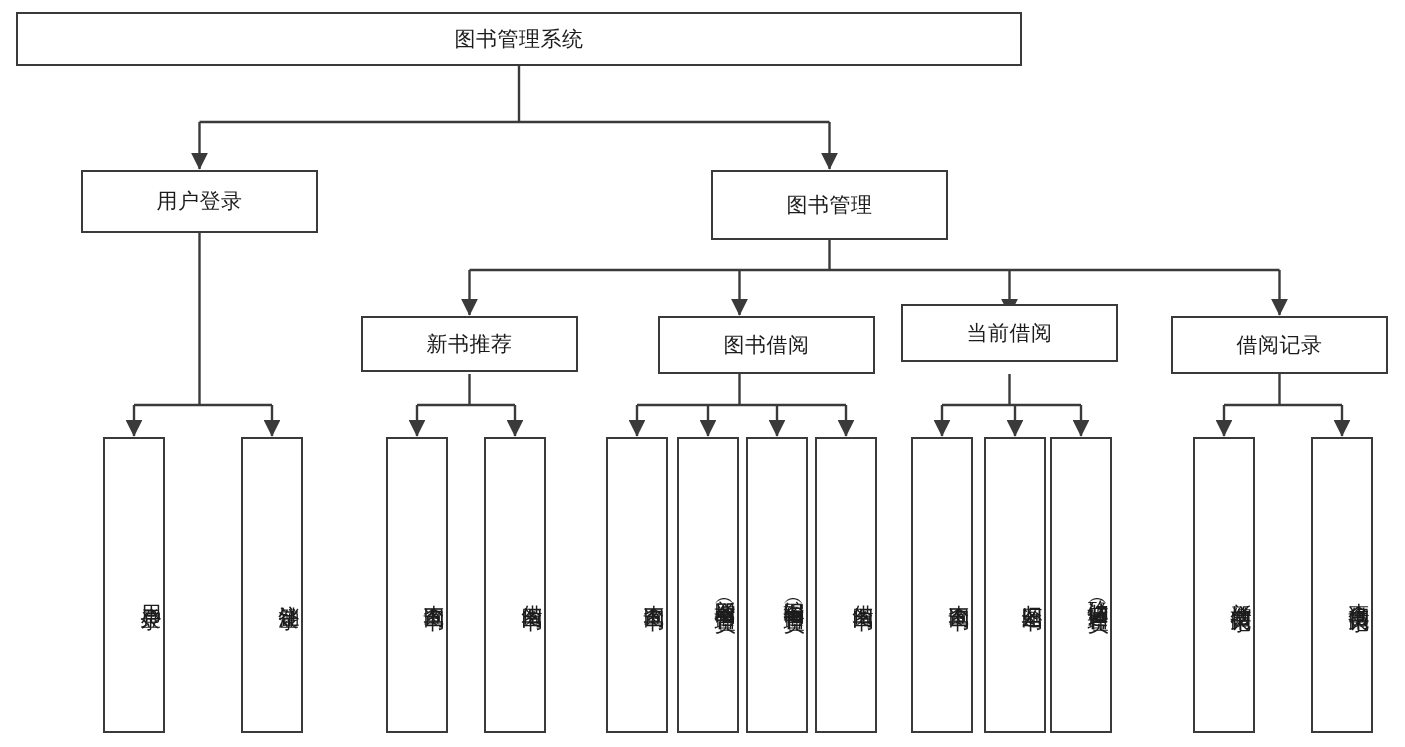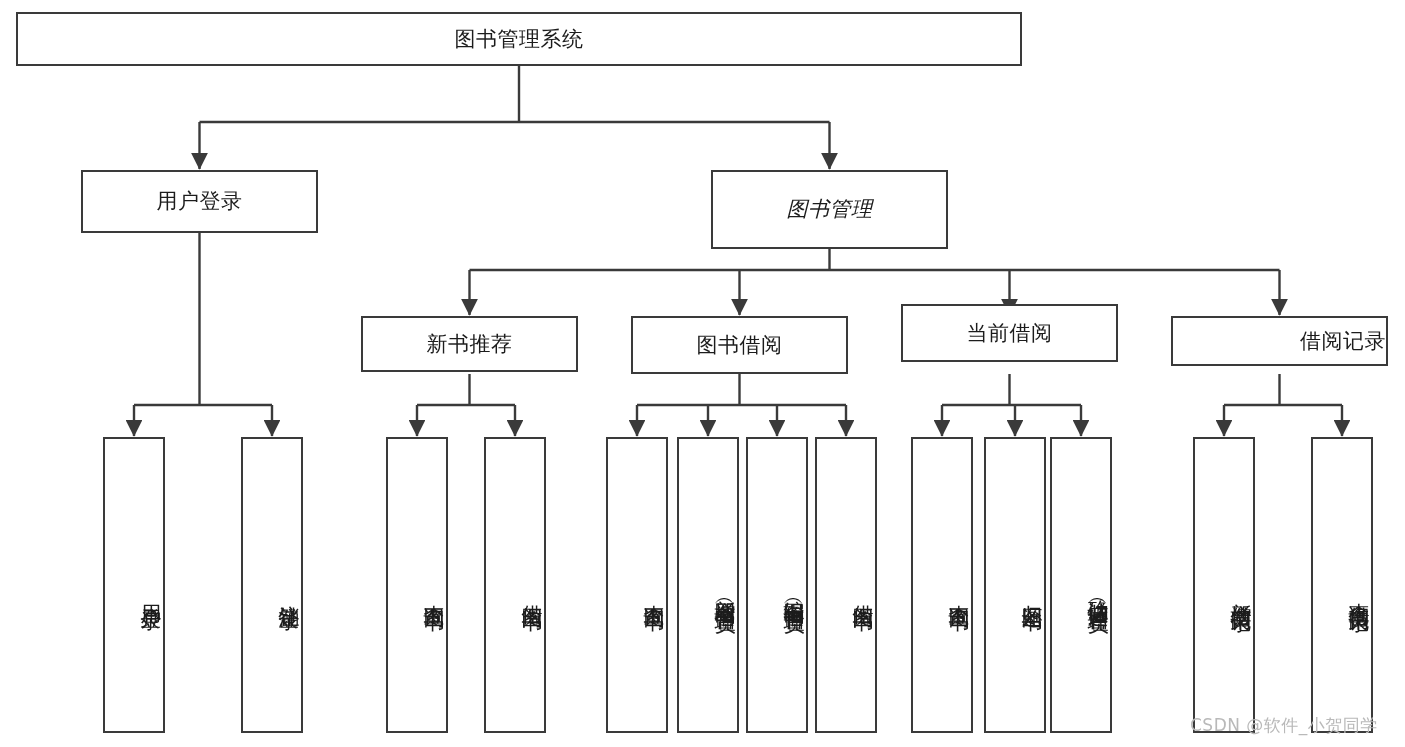--- a/index.html
+++ b/index.html
@@ -110,33 +110,33 @@
       </g>
   </svg>
 
   <div id="node-layer">
       <div class="node horiz" style="left: 16px; top: 12px; width: 1006px; height: 54px;">
         <span class="lbl">图书管理系统</span>
       </div>
       <div class="node horiz" style="left: 81px; top: 170px; width: 237px; height: 63px;">
         <span class="lbl">用户登录</span>
       </div>
-      <div class="node horiz" style="left: 711px; top: 170px; width: 237px; height: 79px; font-style: italic;">
+      <div class="node horiz" style="left: 711px; top: 170px; width: 237px; height: 70px;">
         <span class="lbl">图书管理</span>
       </div>
       <div class="node horiz" style="left: 361px; top: 316px; width: 217px; height: 56px;">
         <span class="lbl">新书推荐</span>
       </div>
-      <div class="node horiz" style="left: 631px; top: 316px; width: 217px; height: 58px; align-items: center;">
+      <div class="node horiz" style="left: 658px; top: 316px; width: 217px; height: 58px; align-items: center;">
         <span class="lbl">图书借阅</span>
       </div>
       <div class="node horiz" style="left: 901px; top: 304px; width: 217px; height: 58px;">
         <span class="lbl">当前借阅</span>
       </div>
-      <div class="node horiz" style="left: 1171px; top: 316px; width: 217px; height: 50px; justify-content: flex-end;">
+      <div class="node horiz" style="left: 1171px; top: 316px; width: 217px; height: 58px;">
         <span class="lbl">借阅记录</span>
       </div>
       <div class="node vert" style="left: 103px; top: 437px; width: 62px; height: 296px;">
         <span class="lbl">用户登录</span>
       </div>
       <div class="node vert" style="left: 241px; top: 437px; width: 62px; height: 296px;">
         <span class="lbl">注销登录</span>
       </div>
       <div class="node vert" style="left: 386px; top: 437px; width: 62px; height: 296px;">
         <span class="lbl">查询图书</span>
@@ -166,14 +166,13 @@
         <span class="lbl">确认归还（管理员）</span>
       </div>
       <div class="node vert" style="left: 1193px; top: 437px; width: 62px; height: 296px;">
         <span class="lbl">新增借阅记录</span>
       </div>
       <div class="node vert" style="left: 1311px; top: 437px; width: 62px; height: 296px;">
         <span class="lbl">查询借阅记录</span>
       </div>
     </div>
 
-  <div class="watermark" style="left: 1190px; top: 714px;">CSDN @软件_小贺同学</div>
 </div>
 
 </body></html>

